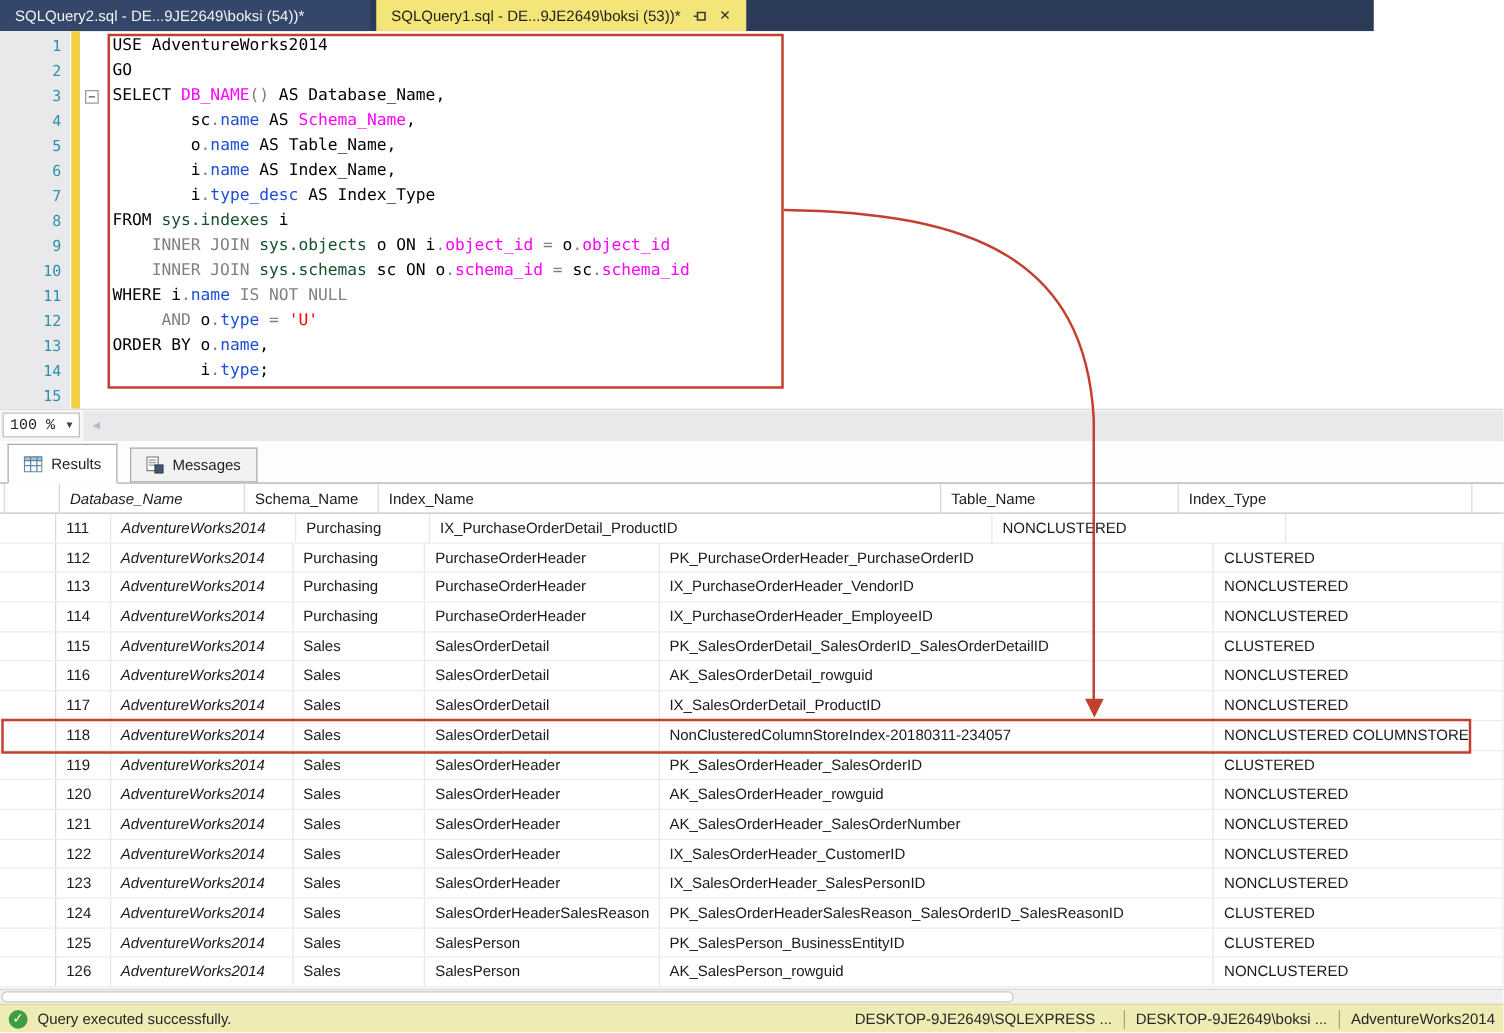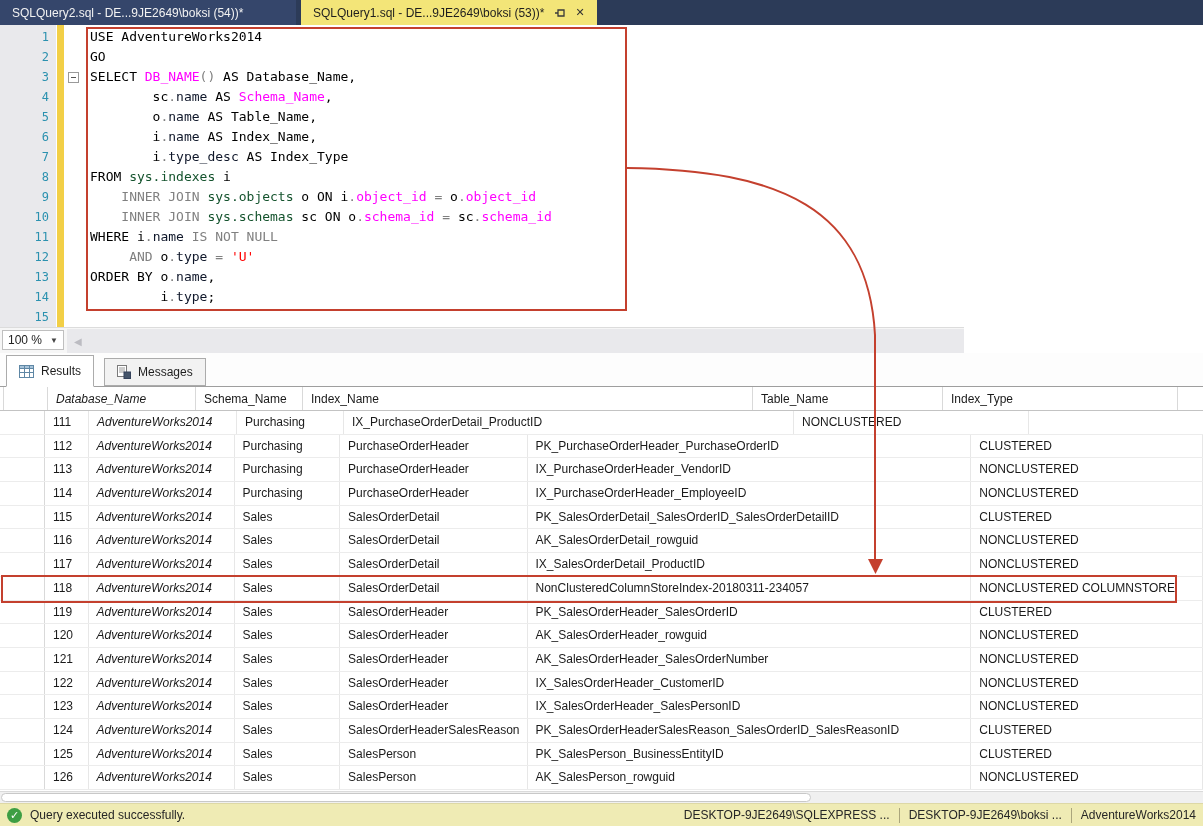--- a/index.html
+++ b/index.html
@@ -1,20 +1,20 @@
 <!DOCTYPE html>
 <html><head>
 <meta charset="utf-8">
 <style>
   html,body { margin:0; padding:0; background:#ffffff; }
   .app { position:relative; width:1203px; height:826px; overflow:hidden;
          font-family:"Liberation Sans", sans-serif; background:#ffffff; }
 
   
-  .tabbar { position:absolute; left:0; top:0; width:1203px; height:25px;
+  .tabbar { position:absolute; left:0; top:0; width:1099px; height:25px;
             background:#2c3b58; display:flex; align-items:stretch; }
   .doc-tab { display:flex; align-items:center; padding:0 12px; font-size:12px;
              white-space:nowrap; }
   .doc-tab.inactive { background:#35466b; color:#f2f2f2; margin-right:5px; min-width:272px; }
   .doc-tab.active { background:#f3e578; color:#1e1e1e; }
   .tab-pin { margin-left:10px; display:inline-flex; }
   .tab-close { margin-left:9px; font-size:11px; color:#333; }
 
   
   .editor { position:absolute; left:0; top:25px; width:1203px; height:302px; background:#fff; }
@@ -29,26 +29,26 @@
   .foldbox i { display:block; width:5px; height:1px; background:#555; }
   .code { position:absolute; left:90px; top:2px;
           font-family:"DejaVu Sans Mono", monospace; font-size:13px; line-height:20px;
           white-space:pre; color:#000; }
   .code .cl { height:20px; }
   .tk-kw  { color:#000000; }
   .tk-gr  { color:#808080; }
   .tk-tbl { color:#14532d; }
   .tk-fn  { color:#ff00ff; }
   .tk-str { color:#ff0000; }
-  .tk-col { color:#0f172a; }
+  .tk-col { color:#1d4ed8; }
   .tk-pl  { color:#000000; }
 
   
-  .zoombar { position:absolute; left:0; top:327px; width:964px; height:26px;
-             background:#f6f6f6; border-top:1px solid #dcdcdc; box-sizing:border-box; }
+  .zoombar { position:absolute; left:0; top:327px; width:1203px; height:26px;
+             background:#f6f6f6; border-top:1px solid #dcdcdc; box-sizing:border-box;font-family:Liberation Mono, monospace; }
   .zoomsel { position:absolute; left:2px; top:2px; width:62px; height:20px; background:#fff;
              border:1px solid #bfbfbf; box-sizing:border-box; font-size:12px; color:#222;
              display:flex; align-items:center; justify-content:space-between; padding:0 5px; }
   .zoomsel .caret { font-size:8px; color:#444; }
   .hstrack { position:absolute; left:67px; top:1px; right:0; bottom:0; background:#e9e9ec;
              display:flex; align-items:center; }
   .scroll-arrow { color:#bcbcc2; font-size:10px; margin-left:7px; }
 
   
   .rtabs { position:absolute; left:0; top:353px; width:1203px; height:33px; background:#fdfdfd; }

